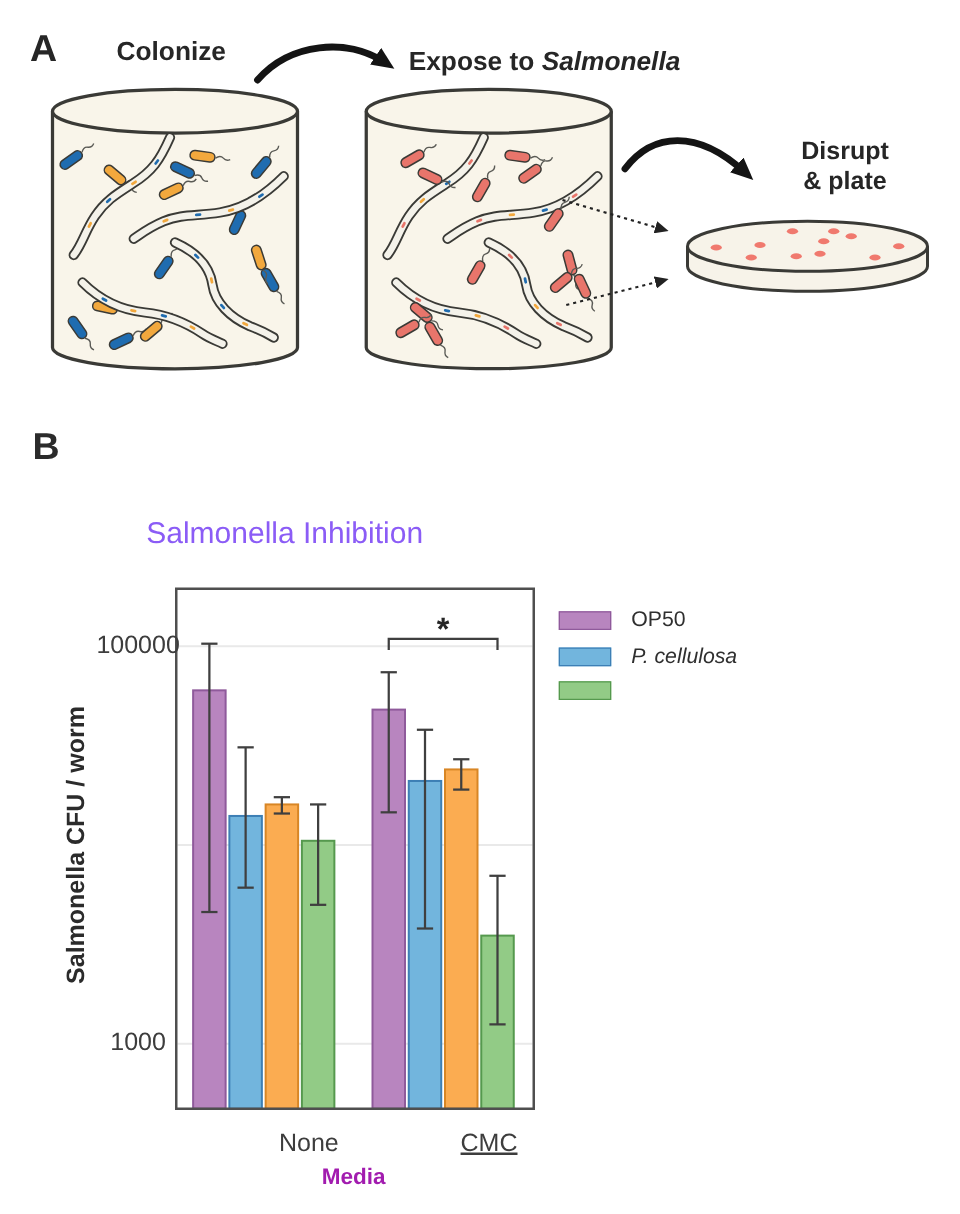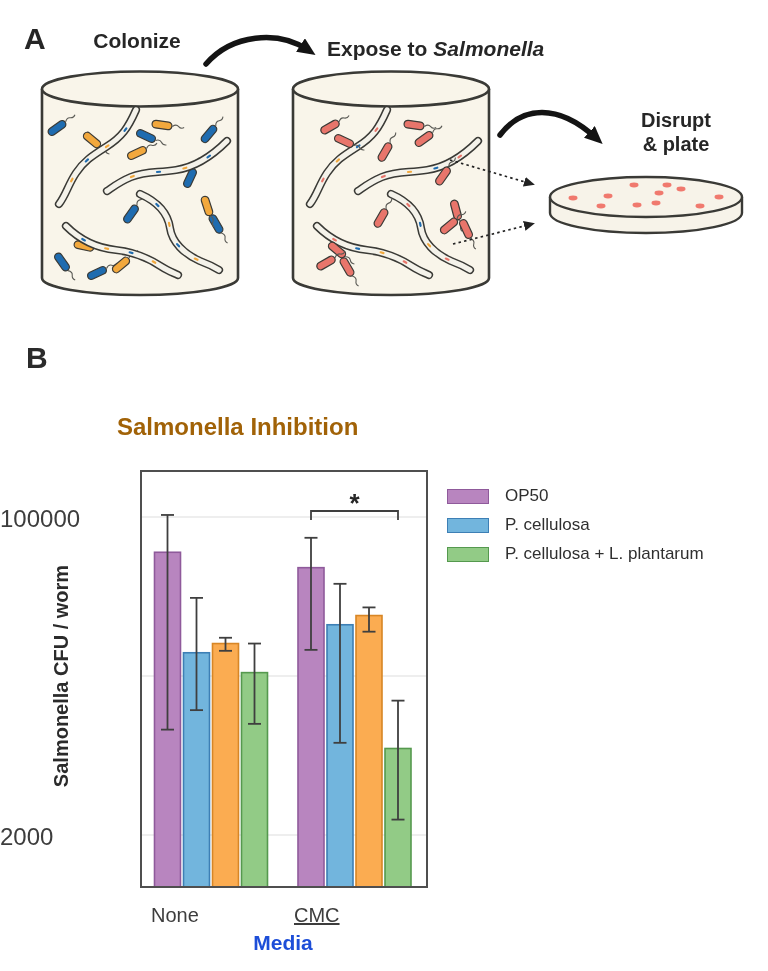--- a/index.html
+++ b/index.html
@@ -2,32 +2,32 @@
 <html><head>
 <meta charset="utf-8">
 <style>
   html,body{margin:0;padding:0;background:#fff;}
   .page{position:relative;width:768px;height:971px;background:#ffffff;overflow:hidden;
         font-family:"Liberation Sans",sans-serif;color:#262626;}
   svg{position:absolute;left:0;top:0;}
   svg text{font-family:"Liberation Sans",sans-serif;font-weight:bold;fill:#262626;}
   .abs{position:absolute;}
   .panel-label{font-size:30px;font-weight:bold;color:#2b2b2b;}
-  .chart-title{left:117px;top:413px;font-size:24px;font-weight:bold;color:#a16207;}
-  .ytick{left:0;width:133px;text-align:left;font-size:24px;color:#3d3d3d;}
-  .xtick{width:120px;text-align:left;font-size:20px;color:#3d3d3d;top:904px;}
-  .xaxis-title{left:223px;top:931px;width:120px;text-align:center;font-size:21px;font-weight:bold;color:#1d4ed8;}
+  .chart-title{left:117px;top:413px;font-size:24px;font-weight:normal;color:#8b5cf6;}
+  .ytick{left:0;width:133px;text-align:center;font-size:20px;color:#3d3d3d;padding-left:44px;}
+  .xtick{width:120px;text-align:right;font-size:20px;color:#3d3d3d;top:904px;}
+  .xaxis-title{left:223px;top:931px;width:120px;text-align:center;font-size:18px;font-weight:bold;color:#a21caf;}
   .yaxis-title{left:-146px;top:662px;width:420px;height:28px;text-align:center;
                font-size:20px;font-weight:bold;color:#2b2b2b;transform:rotate(-90deg);}
   .legend{left:447px;top:486px;}
   .legend-row{height:21px;margin-bottom:8px;white-space:nowrap;}
   .legend-swatch{display:inline-block;width:42px;height:15px;border:1.5px solid #888;
                  vertical-align:middle;box-sizing:border-box;}
   .legend-label{margin-left:16px;font-size:17px;color:#2f2f2f;vertical-align:middle;}
-  .legend-row.it .legend-label{}
+  .legend-row.it .legend-label{font-style:italic;}
 </style>
 </head>
 <body>
 
 <div class="page">
 
   <svg id="panel-a-svg" width="768" height="340" viewBox="0 0 768 340">
     <defs>
       <marker id="ah" markerUnits="userSpaceOnUse" markerWidth="18" markerHeight="16" refX="9" refY="8" orient="auto">
           <path d="M0,0 L18,8 L0,16 Z" fill="#141414"></path>
@@ -312,32 +312,32 @@
       <path d="M311,520 L311,511 L398,511 L398,520" stroke="#3f3f3f" stroke-width="1.8" fill="none"></path>
       <text x="354.5" y="512" font-size="26" text-anchor="middle">*</text>
       <rect x="141" y="471" width="286" height="416" fill="none" stroke="#4f4f4f" stroke-width="2"></rect>
     </svg>
 
   <div class="abs panel-label" style="left:26px;top:341px;">B</div>
 
   <div class="abs chart-title">Salmonella Inhibition</div>
 
   <div class="abs ytick" style="top:505px;">100000</div>
-  <div class="abs ytick" style="top:823px;">2000</div>
+  <div class="abs ytick" style="top:823px;">1000</div>
 
   <div class="abs yaxis-title">Salmonella CFU / worm</div>
 
   <div class="abs xtick" style="left:151px;">None</div>
   <div class="abs xtick" style="left:294px;text-decoration:underline;">CMC</div>
   <div class="abs xaxis-title">Media</div>
 
   <div class="abs legend">
     <div class="legend-row">
       <span class="legend-swatch" style="background: rgb(184, 133, 191); border-color: rgb(143, 90, 155);"></span><span class="legend-label">OP50</span>
     </div>
     <div class="legend-row it">
       <span class="legend-swatch" style="background: rgb(114, 181, 221); border-color: rgb(61, 127, 181);"></span><span class="legend-label">P. cellulosa</span>
     </div>
     <div class="legend-row it">
-      <span class="legend-swatch" style="background: rgb(146, 203, 134); border-color: rgb(85, 153, 78);"></span><span class="legend-label">P. cellulosa + L. plantarum</span>
+      <span class="legend-swatch" style="background: rgb(146, 203, 134); border-color: rgb(85, 153, 78);"></span>
     </div>
   </div>
 </div>
 
 </body></html>

